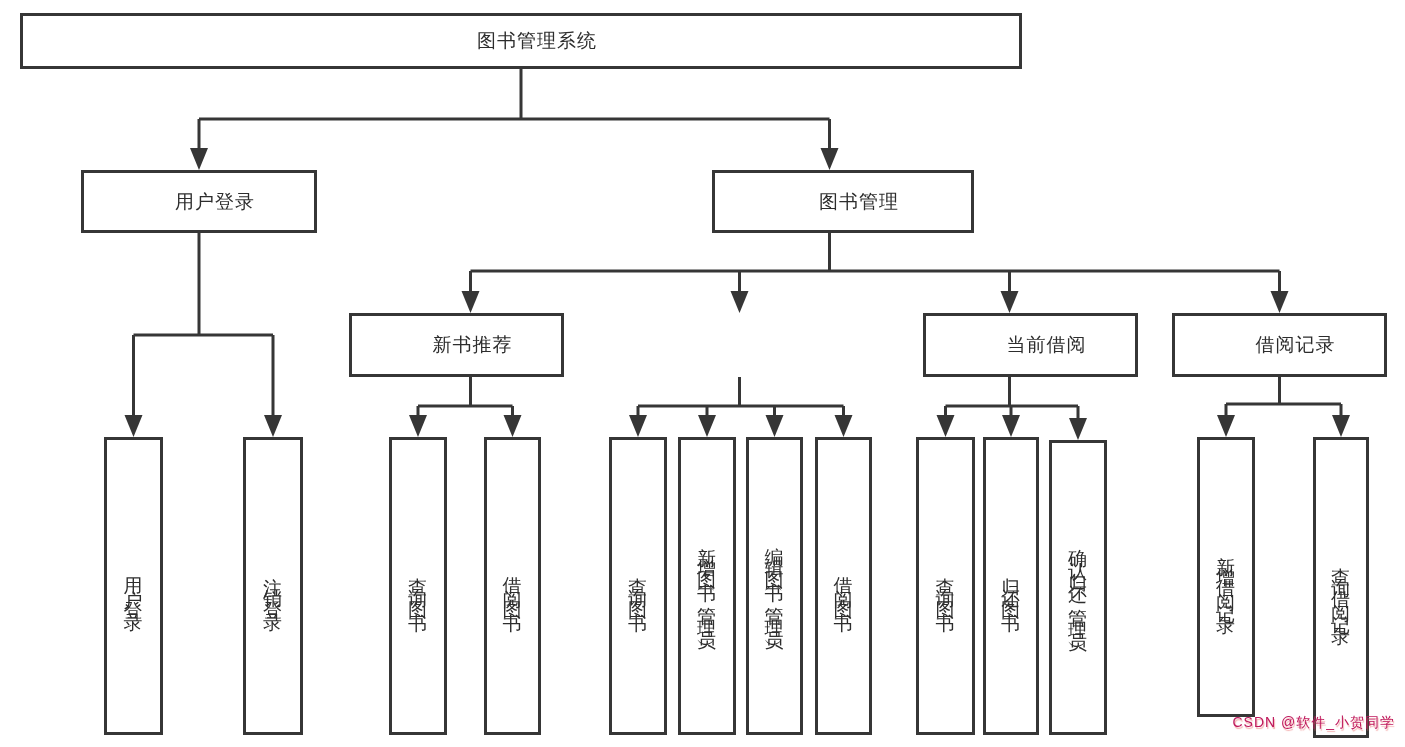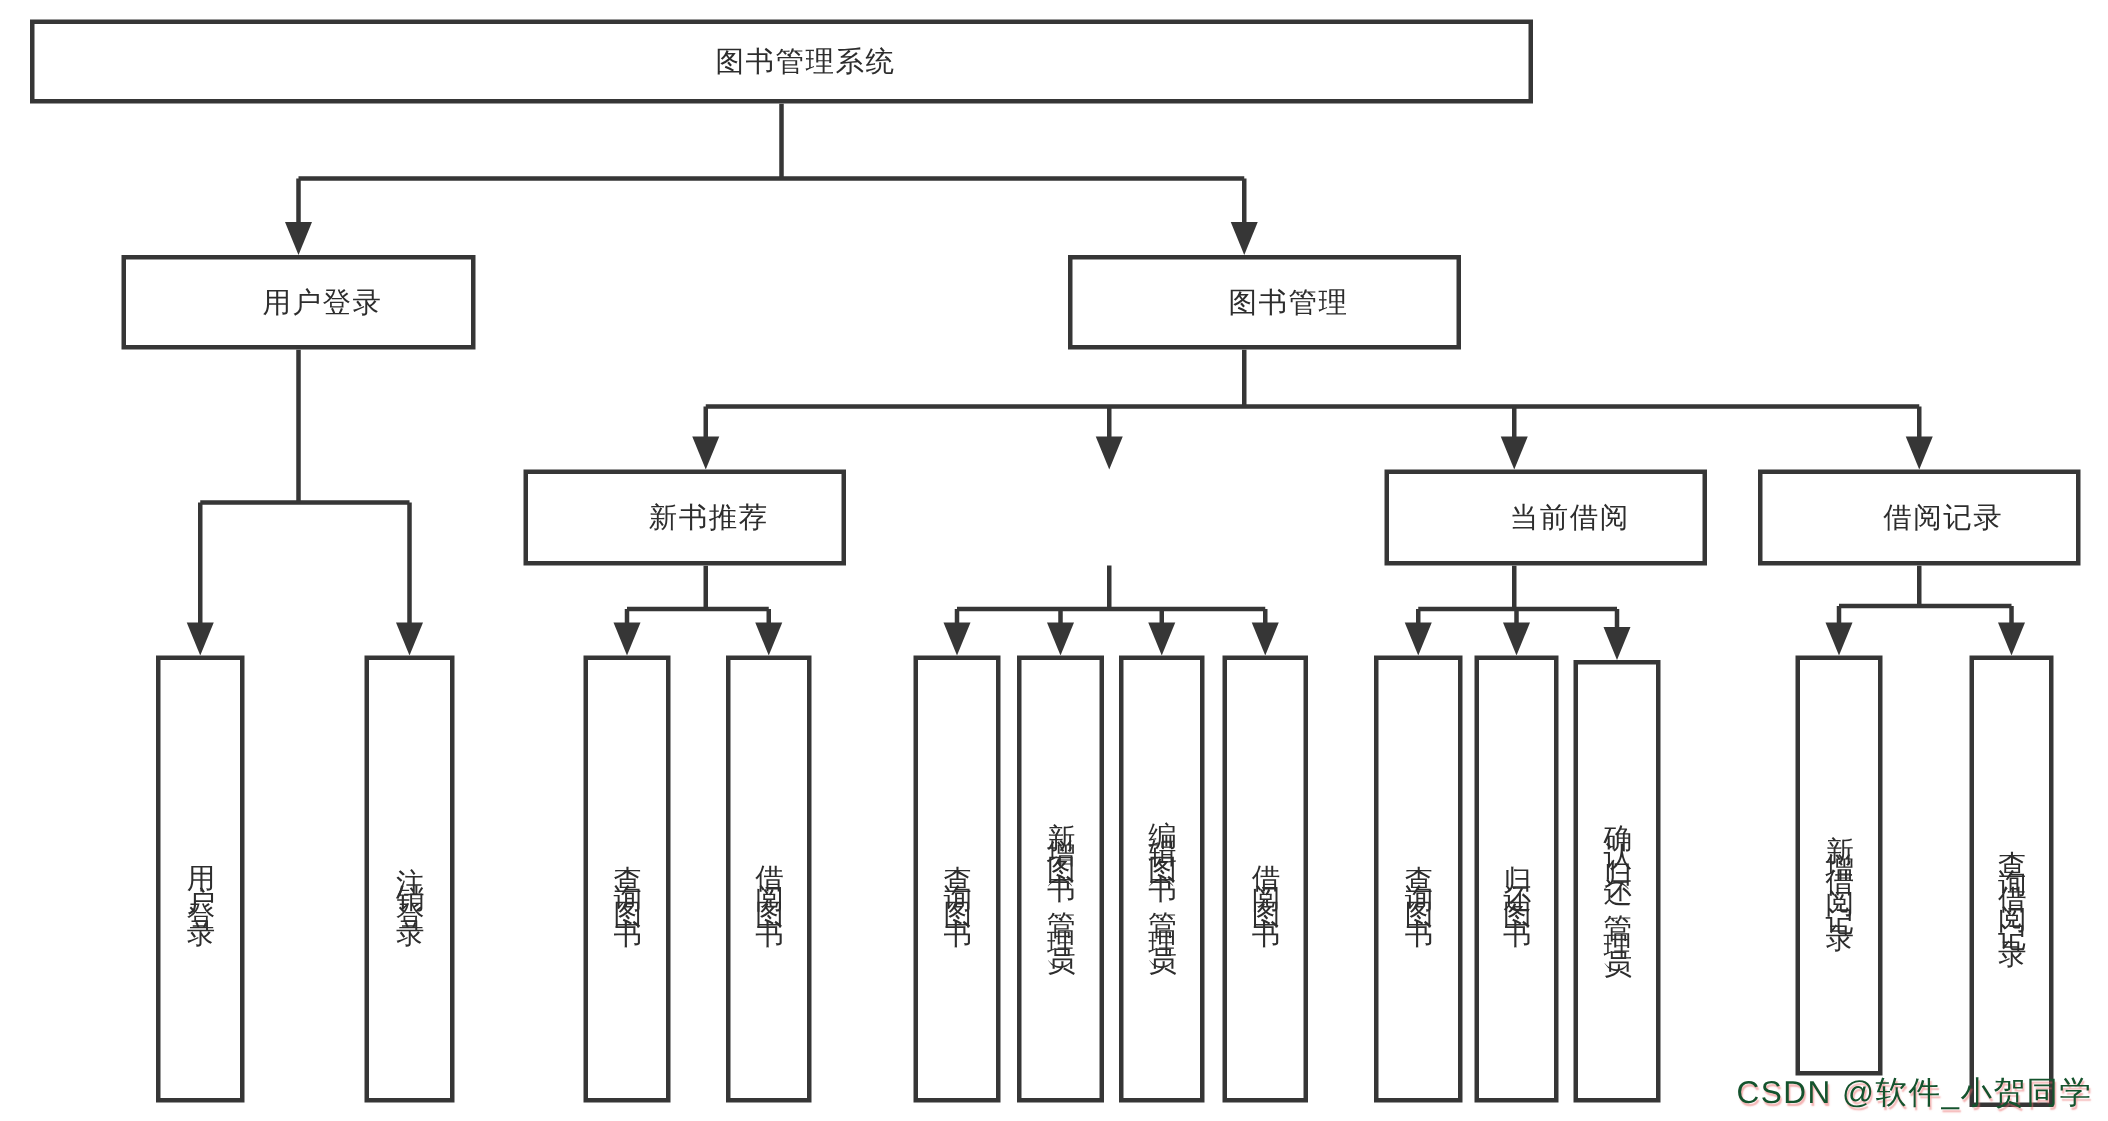--- a/index.html
+++ b/index.html
@@ -38,22 +38,22 @@
     position:absolute;
     left:0;top:0;width:1405px;height:747px;
     pointer-events:none;
   }
   svg.wires path{stroke:#363636;stroke-width:3;fill:none;}
   svg.wires polygon{fill:#363636;stroke:none;}
   .watermark{
     position:absolute;
     right:10px;
     top:714px;
-    font-size:21px;
-    color:#14532d;
+    font-size:14px;
+    color:#be185d;
     letter-spacing:1px;
     text-shadow:1px 2px 1px rgba(235,110,110,0.55);
     white-space:nowrap;
   }
 </style>
 </head>
 <body>
 
 <div class="canvas">
 

